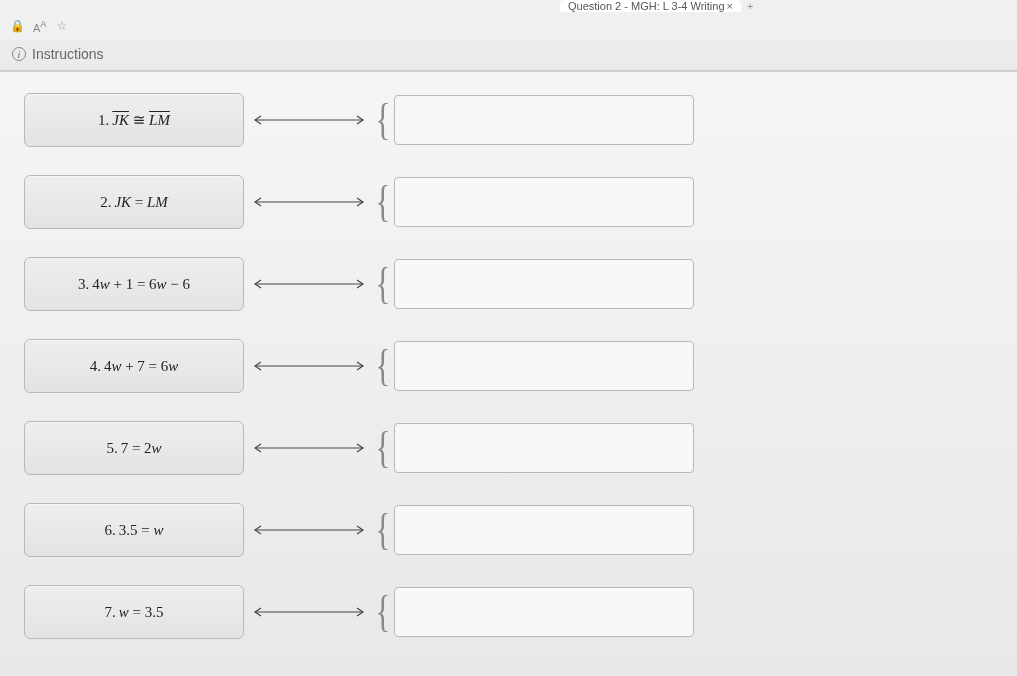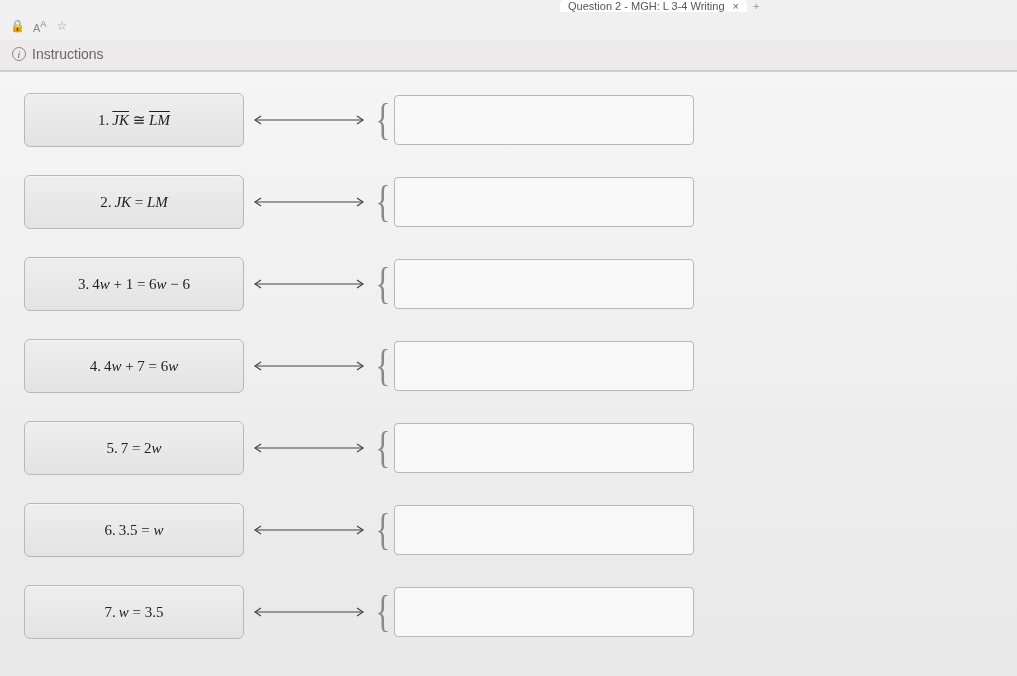--- a/index.html
+++ b/index.html
@@ -22,21 +22,21 @@
       display: flex;
       align-items: center;
       height: 12px;
       padding-left: 560px;
       color: #555;
       font-size: 11px;
     }
     .tab {
       display: flex;
       align-items: center;
-      gap: 8px;
+      gap: 2px;
       padding: 0 8px;
       background: #fff;
       border-radius: 4px 4px 0 0;
     }
     .tab-close {
       color: #666;
       cursor: pointer;
     }
     .addr-row {
       display: flex;

